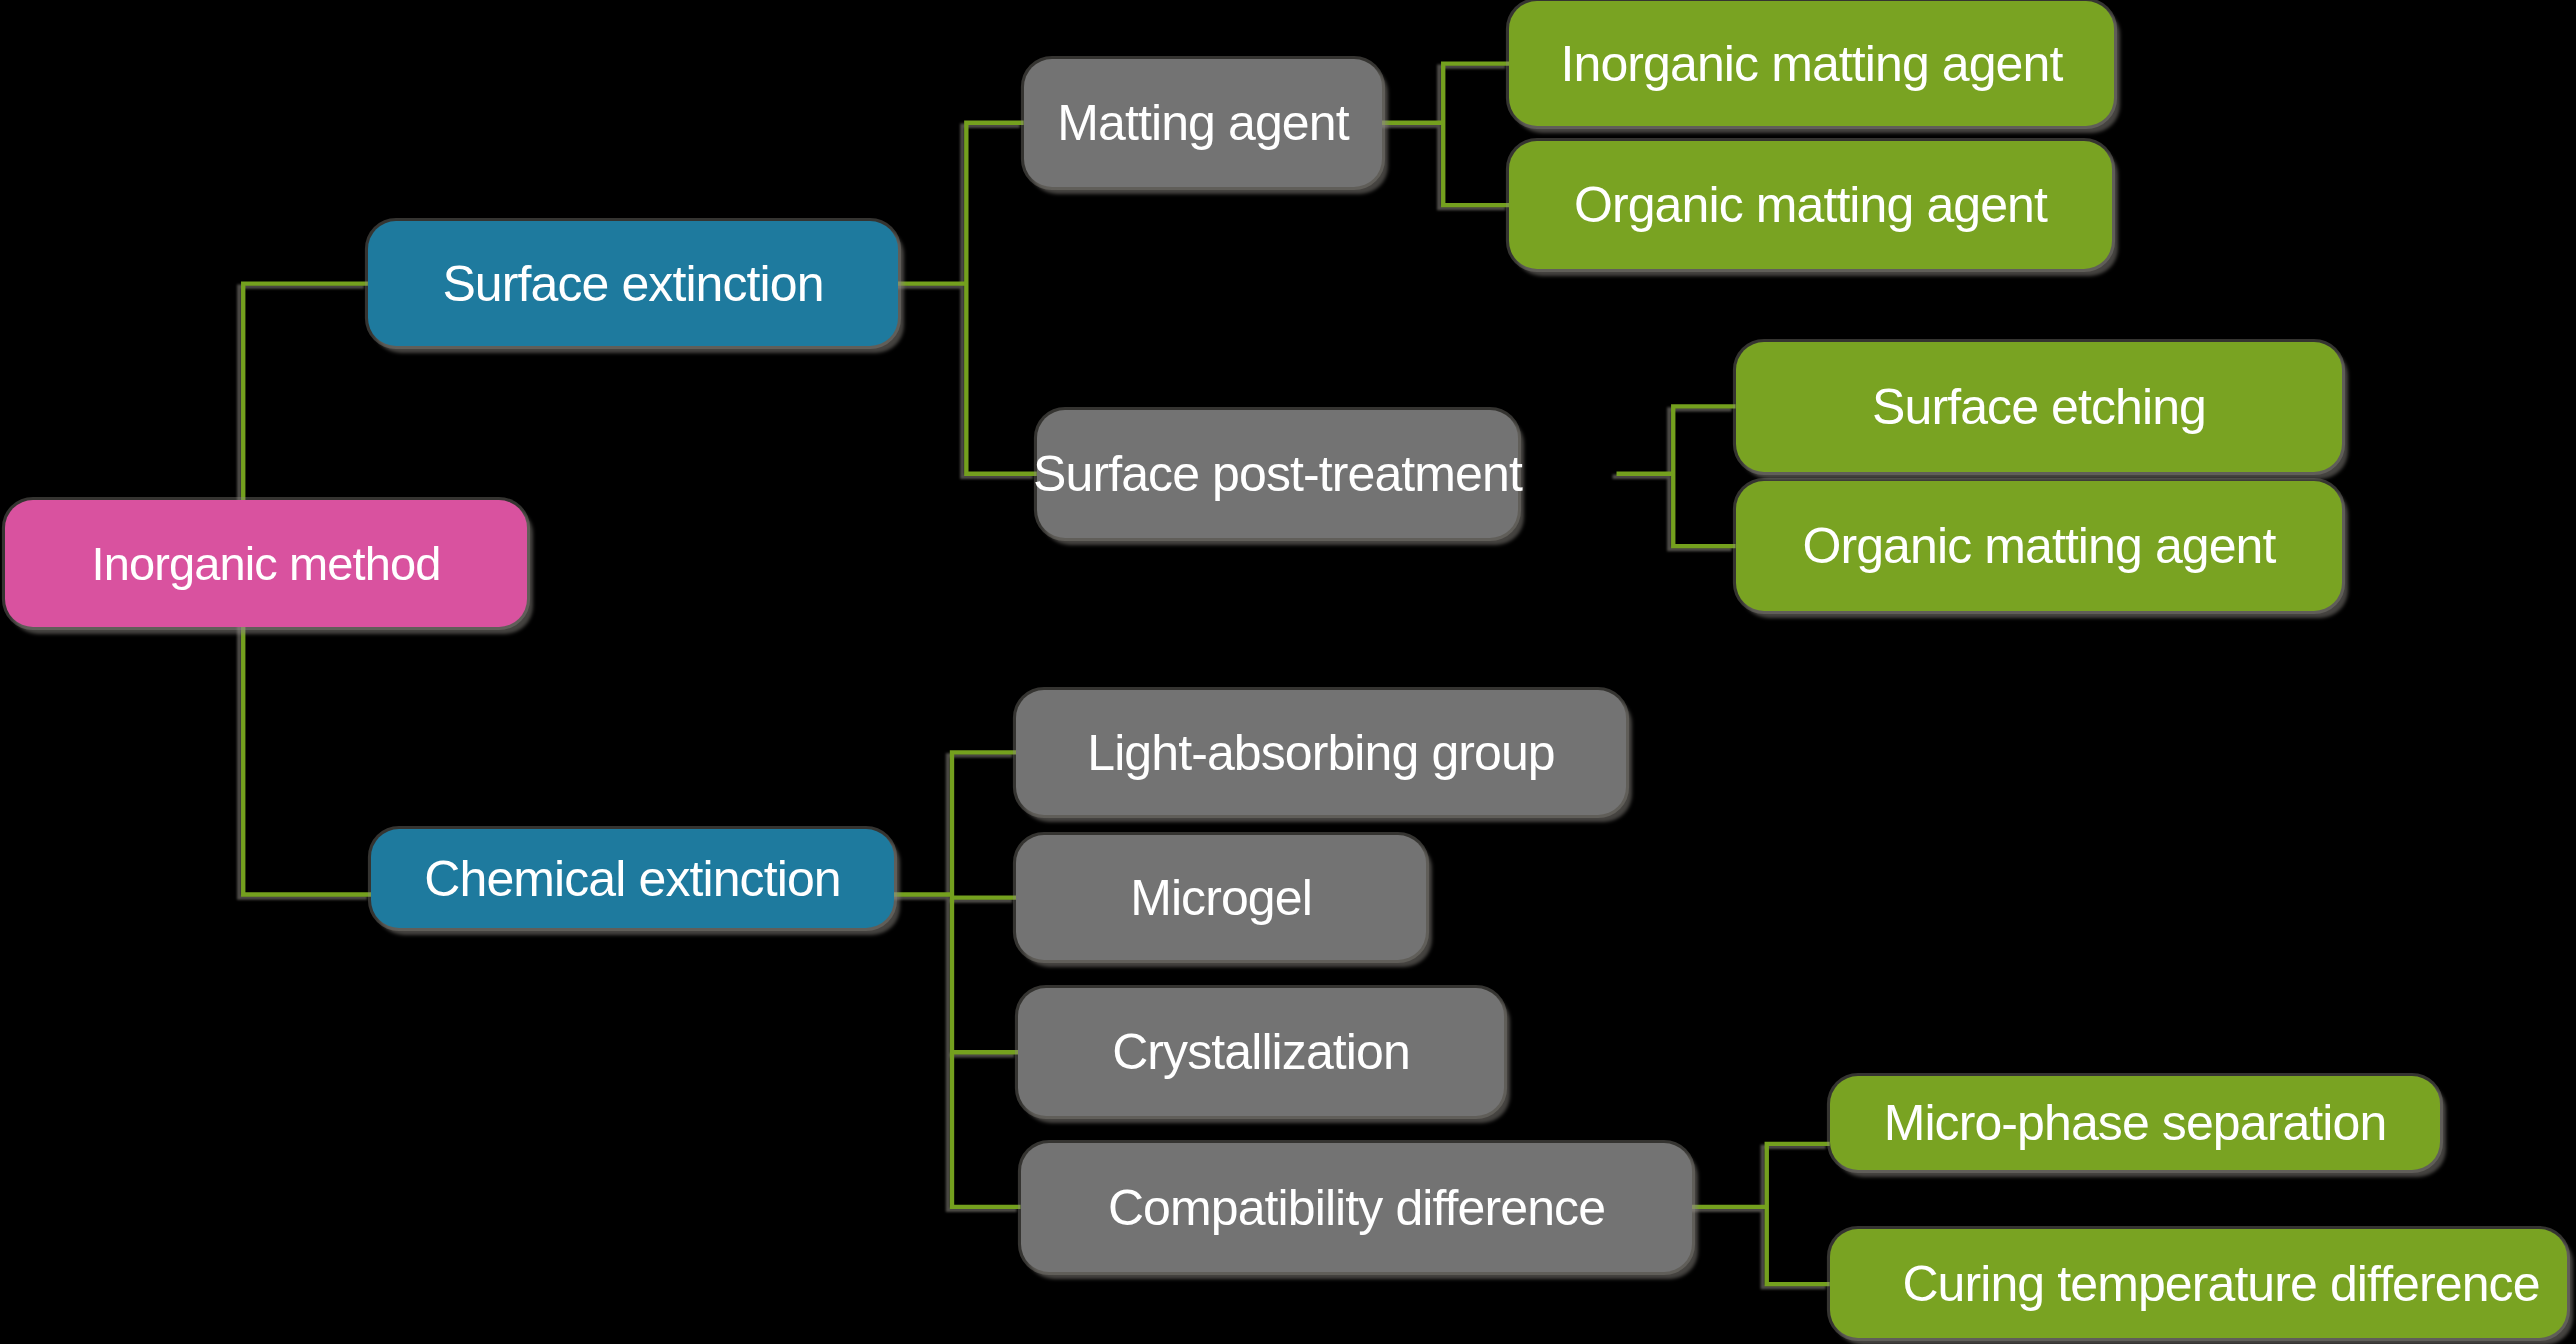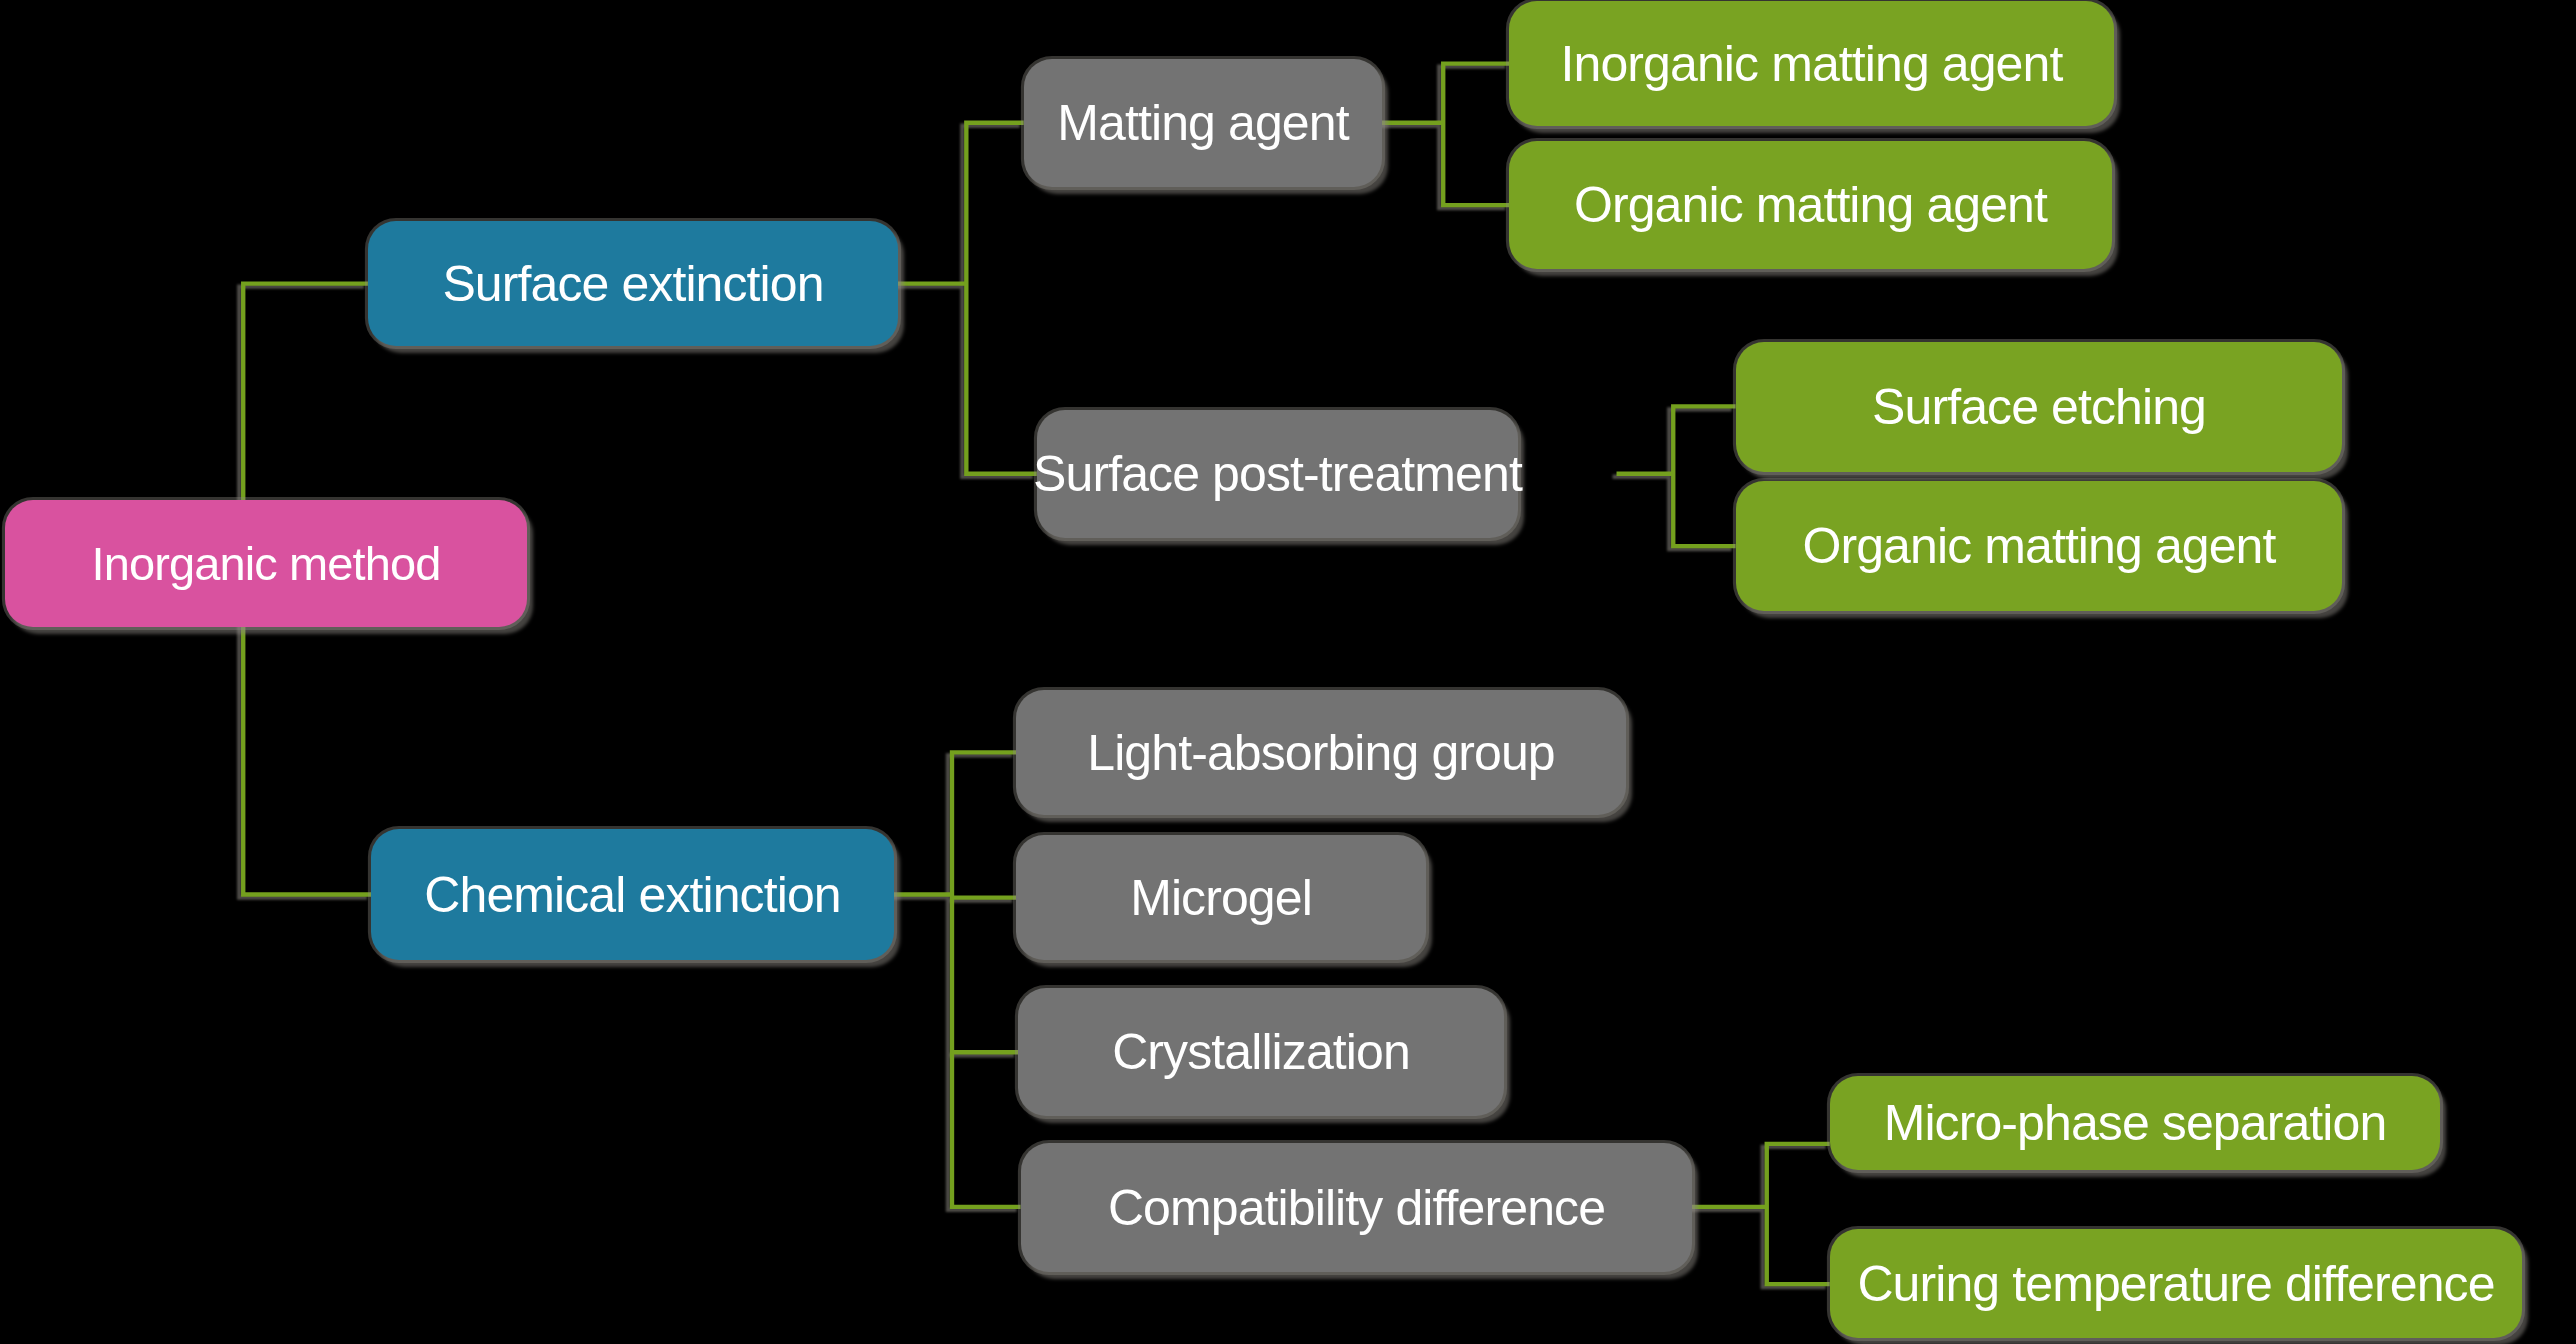--- a/index.html
+++ b/index.html
@@ -42,33 +42,33 @@
     box-shadow: 0 0 0 3.1px rgba(140,136,130,0.38), 5.6px 6.9px 3.7px rgba(140,136,130,0.5);
   }
   .root  { background: #d9529f; font-size: 47px; }
   .teal  { background: #1e7a9e; }
   .gray  { background: #737373; }
   .leaf  { background: #79a322; }
 
   
   #node-root           { left: 5px;    top: 500px;  width: 522px;  height: 127px; }
   #node-physical       { left: 368px;  top: 221px;  width: 530px;  height: 125px; }
-  #node-chemical       { left: 371px;  top: 829px; width: 523px;  height: 131px; }
+  #node-chemical       { left: 371px;  top: 829px; width: 523px;  height: 99px; }
   #node-matting        { left: 1024px; top: 59px;   width: 358px;  height: 128px; }
   #node-surfacepost    { left: 1037px; top: 410px;  width: 481px;  height: 128px; }
   #node-lightabs       { left: 1016px; top: 690px; width: 610px;  height: 125px; }
   #node-microgel       { left: 1016px; top: 835px; width: 410px;  height: 125px; }
   #node-crystallization{ left: 1018px; top: 988px; width: 486px;  height: 128px; }
   #node-compatibility  { left: 1021px; top: 1143px; width: 671px; height: 129px; }
   #node-inorganic      { left: 1509px; top: 1.2px;    width: 605px;  height: 125px; }
   #node-organic1       { left: 1509px; top: 141px;  width: 603px;  height: 128px; }
   #node-setching       { left: 1736px; top: 342px;  width: 606px;  height: 130px; }
   #node-organic2       { left: 1736px; top: 481px;  width: 606px;  height: 130px; }
   #node-microphase     { left: 1830px; top: 1076px; width: 610px;  height: 94px; }
-  #node-curing         { left: 1830px; top: 1229px; width: 692px; height: 109px; }
+  #node-curing         { left: 1830px; top: 1229px; width: 692px; height: 109px; padding-left: 45px; }
 </style>
 </head>
 <body>
 
 <div id="canvas">
 
   <svg id="connectors" viewBox="0 0 4132 2156" xmlns="http://www.w3.org/2000/svg">
     <path d="M590 455 H390 V1435 H595"></path>
     <path d="M1440 455 H1550"></path>
     <path d="M1642 197 H1550 V760 H1663"></path>

